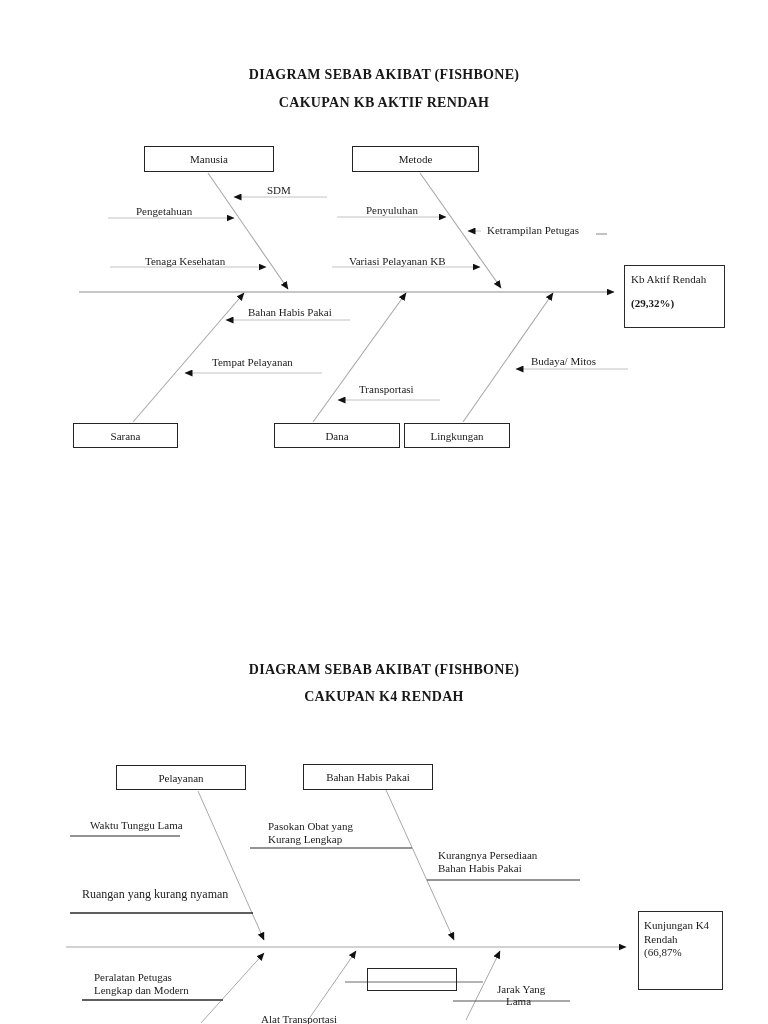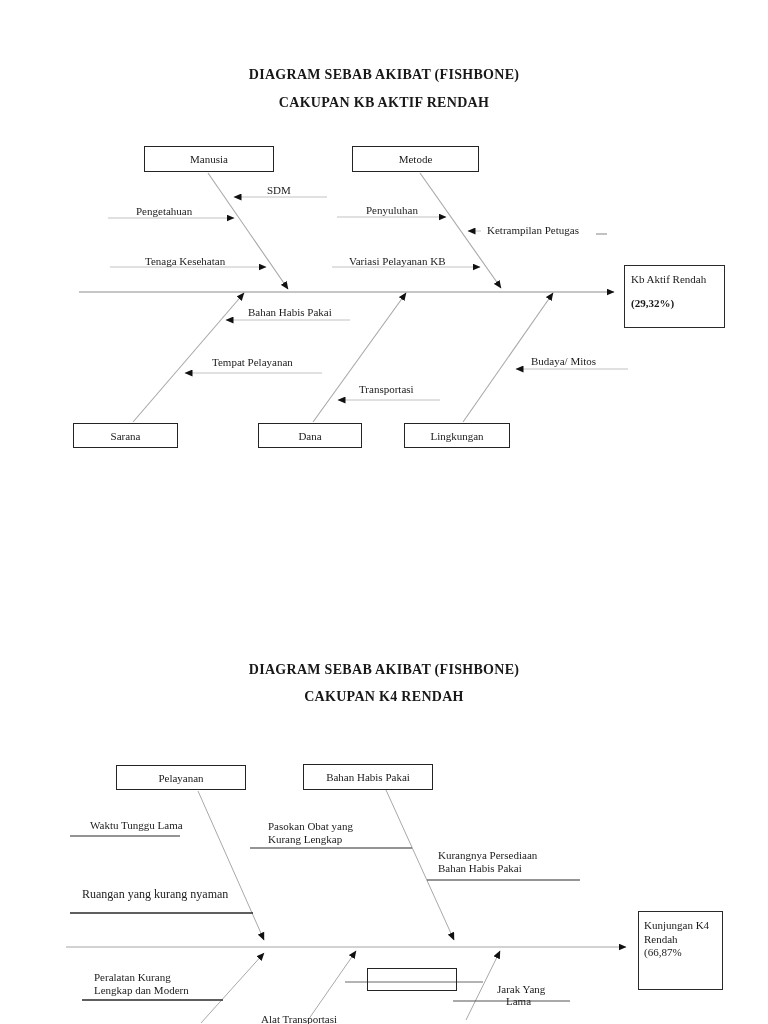--- a/index.html
+++ b/index.html
@@ -86,21 +86,21 @@
 
   <div class="box" style="left:144px;top:146px;width:130px;height:26px;">
     <span>Manusia</span>
   </div>
   <div class="box" style="left:352px;top:146px;width:127px;height:26px;">
     <span>Metode</span>
   </div>
   <div class="box" style="left:73px;top:423px;width:105px;height:25px;">
     <span>Sarana</span>
   </div>
-  <div class="box" style="left:258px;top:423px;width:104px;height:25px;">
+  <div class="box" style="left:274px;top:423px;width:126px;height:25px;">
     <span>Dana</span>
   </div>
   <div class="box" style="left:404px;top:423px;width:106px;height:25px;">
     <span>Lingkungan</span>
   </div>
 
   <div class="lbl" style="left:267px;top:184px;">SDM</div>
   <div class="lbl" style="left:136px;top:205px;text-align:center;">Pengetahuan</div>
   <div class="lbl" style="left:145px;top:255px;">Tenaga Kesehatan</div>
   <div class="lbl" style="left:366px;top:204px;">Penyuluhan</div>
@@ -134,21 +134,21 @@
   </div>
 
   <div class="lbl" style="left:438px;top:849px;">
     <span style="display:block;">Kurangnya Persediaan</span>
     <span style="display:block;">Bahan Habis Pakai</span>
   </div>
 
   <div class="lbl small" style="left:82px;top:888px;">Ruangan yang kurang nyaman</div>
 
   <div class="lbl" style="left:94px;top:971px;">
-    <span style="display:block;">Peralatan Kurang</span>
+    <span style="display:block;">Peralatan Petugas</span>
     <span style="display:block;">Lengkap dan Modern</span>
   </div>
 
   <div class="lbl" style="left:261px;top:1013px;">Alat Transportasi</div>
 
   <div class="lbl" style="left:497px;top:983px;">Jarak Yang</div>
   <div class="lbl" style="left:506px;top:995px;">Lama</div>
 
   <div class="box" style="left:367px;top:968px;width:90px;height:23px;border-width:1.4px;background:transparent;"></div>
 

